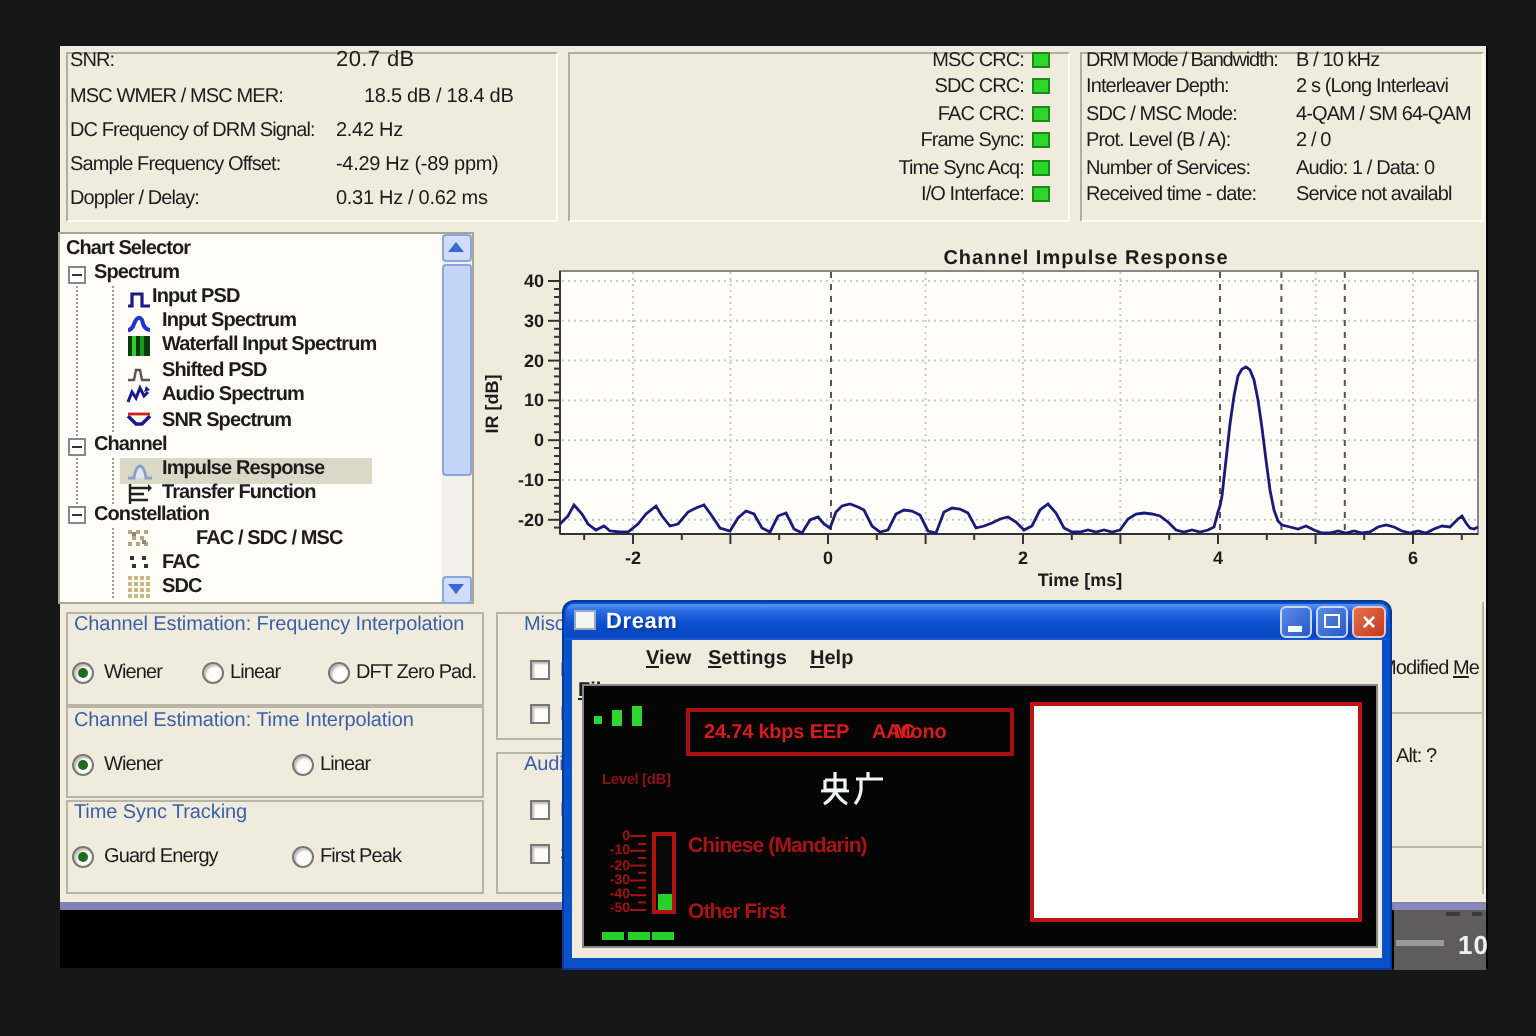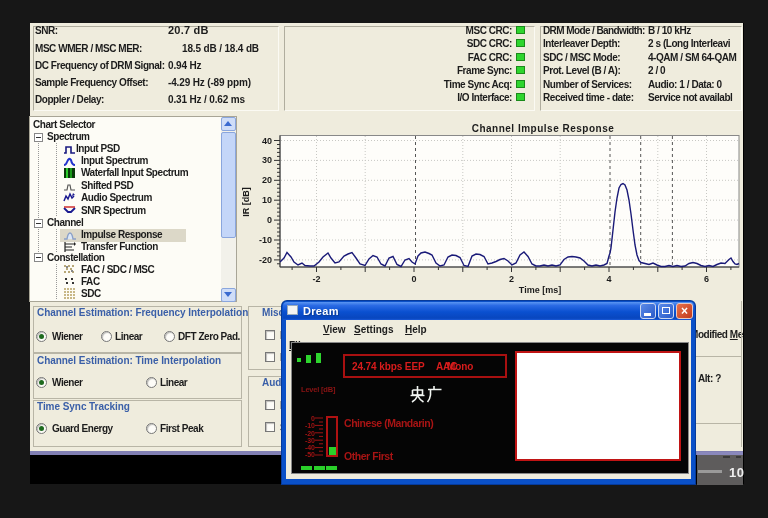--- a/index.html
+++ b/index.html
@@ -1,19 +1,19 @@
 <!DOCTYPE html>
 <html><head>
 <meta charset="utf-8">
 <style>
   html,body{margin:0;padding:0;}
   body{width:768px;height:518px;background:#171717;position:relative;overflow:hidden;
        font-family:"Liberation Sans",sans-serif;}
   .abs{position:absolute;}
-  .t{position:absolute;font-size:10px;font-weight:bold;letter-spacing:-0.45px;
+  .t{position:absolute;font-size:10px;font-weight:normal;letter-spacing:-0.45px;
      color:#1c1c1c;white-space:nowrap;line-height:10px;}
   .panel{position:absolute;border-top:1px solid #b0ad9e;border-left:1px solid #b0ad9e;
          border-right:1px solid #fbfaf3;border-bottom:1px solid #fbfaf3;}
   .gb{position:absolute;border:1px solid #b8b5a6;}
   .bt{color:#3a5fa8;letter-spacing:-0.05px;}
   .led{position:absolute;width:9px;height:8px;background:#2ed52e;border:1px solid #1a8a1a;box-sizing:border-box;}
   .radio{position:absolute;width:11px;height:11px;border-radius:50%;background:#fdfcf8;
          border:1px solid #777;box-sizing:border-box;box-shadow:inset 1px 1px 1px rgba(0,0,0,0.25);}
   .radio.sel::after{content:"";position:absolute;left:2px;top:2px;width:5px;height:5px;border-radius:50%;background:#1e6a1e;}
   .chk{position:absolute;width:10px;height:10px;background:#fdfcf8;border:1px solid #777;box-sizing:border-box;
@@ -31,21 +31,21 @@
 
 <div class="panel" style="left:33px;top:26px;width:244px;height:83px;"></div>
 <div class="panel" style="left:284px;top:26px;width:249px;height:83px;"></div>
 <div class="panel" style="left:540px;top:26px;width:200px;height:83px;"></div>
 
 <div class="t" style="left:35px;top:26px;">SNR:</div>
 <div class="t" style="left:168px;top:25px;font-size:11px;letter-spacing:0.2px;">20.7 dB</div>
 <div class="t" style="left:35px;top:44px;">MSC WMER / MSC MER:</div>
 <div class="t" style="left:182px;top:44px;letter-spacing:-0.15px;">18.5 dB / 18.4 dB</div>
 <div class="t" style="left:35px;top:61px;">DC Frequency of DRM Signal:</div>
-<div class="t" style="left:168px;top:61px;letter-spacing:-0.15px;">0.94 Hz</div>
+<div class="t" style="left:168px;top:61px;letter-spacing:-0.15px;">2.42 Hz</div>
 <div class="t" style="left:35px;top:78px;">Sample Frequency Offset:</div>
 <div class="t" style="left:168px;top:78px;letter-spacing:-0.15px;">-4.29 Hz (-89 ppm)</div>
 <div class="t" style="left:35px;top:95px;">Doppler / Delay:</div>
 <div class="t" style="left:168px;top:95px;letter-spacing:-0.15px;">0.31 Hz / 0.62 ms</div>
 
 <div class="t" style="right:256px;top:26px;">MSC CRC:</div>
 <div class="t" style="right:256px;top:39px;">SDC CRC:</div>
 <div class="t" style="right:256px;top:53px;">FAC CRC:</div>
 <div class="t" style="right:256px;top:66px;">Frame Sync:</div>
 <div class="t" style="right:256px;top:80px;">Time Sync Acq:</div>
@@ -92,21 +92,21 @@
 <div class="abs" style="left:34px;top:219px;width:9px;height:9px;background:#fff;border:1px solid #888;box-sizing:border-box;"></div>
 <div class="abs" style="left:36px;top:223px;width:5px;height:1px;background:#333;"></div>
 <div class="trow" style="left:47px;top:217px;">Channel</div>
 <div class="abs" style="left:60px;top:229px;width:126px;height:13px;background:#dcd8c8;"></div>
 <div class="trow" style="left:81px;top:229px;">Impulse Response</div>
 <div class="trow" style="left:81px;top:241px;">Transfer Function</div>
 
 <div class="abs" style="left:34px;top:253px;width:9px;height:9px;background:#fff;border:1px solid #888;box-sizing:border-box;"></div>
 <div class="abs" style="left:36px;top:257px;width:5px;height:1px;background:#333;"></div>
 <div class="trow" style="left:47px;top:252px;">Constellation</div>
-<div class="trow" style="left:81px;top:264px;">FAC / SDC / MSC</div>
+<div class="trow" style="left:98px;top:264px;">FAC / SDC / MSC</div>
 <div class="trow" style="left:81px;top:276px;">FAC</div>
 <div class="trow" style="left:81px;top:288px;">SDC</div>
 
 <svg class="abs" style="left:63px;top:144px;" width="13" height="11">
     <path d="M1 9 L3 9 L3 3 L8 3 L8 9 L12 9" stroke="#1a1a80" stroke-width="1.6" fill="none"></path>
   </svg>
 <svg class="abs" style="left:63px;top:156px;" width="13" height="11">
     <path d="M1 9 Q3 9 4 6 Q6 1 8 4 Q9 9 12 9" stroke="#2233cc" stroke-width="2" fill="none"></path>
   </svg>
 <svg class="abs" style="left:63px;top:167px;" width="13" height="12">

